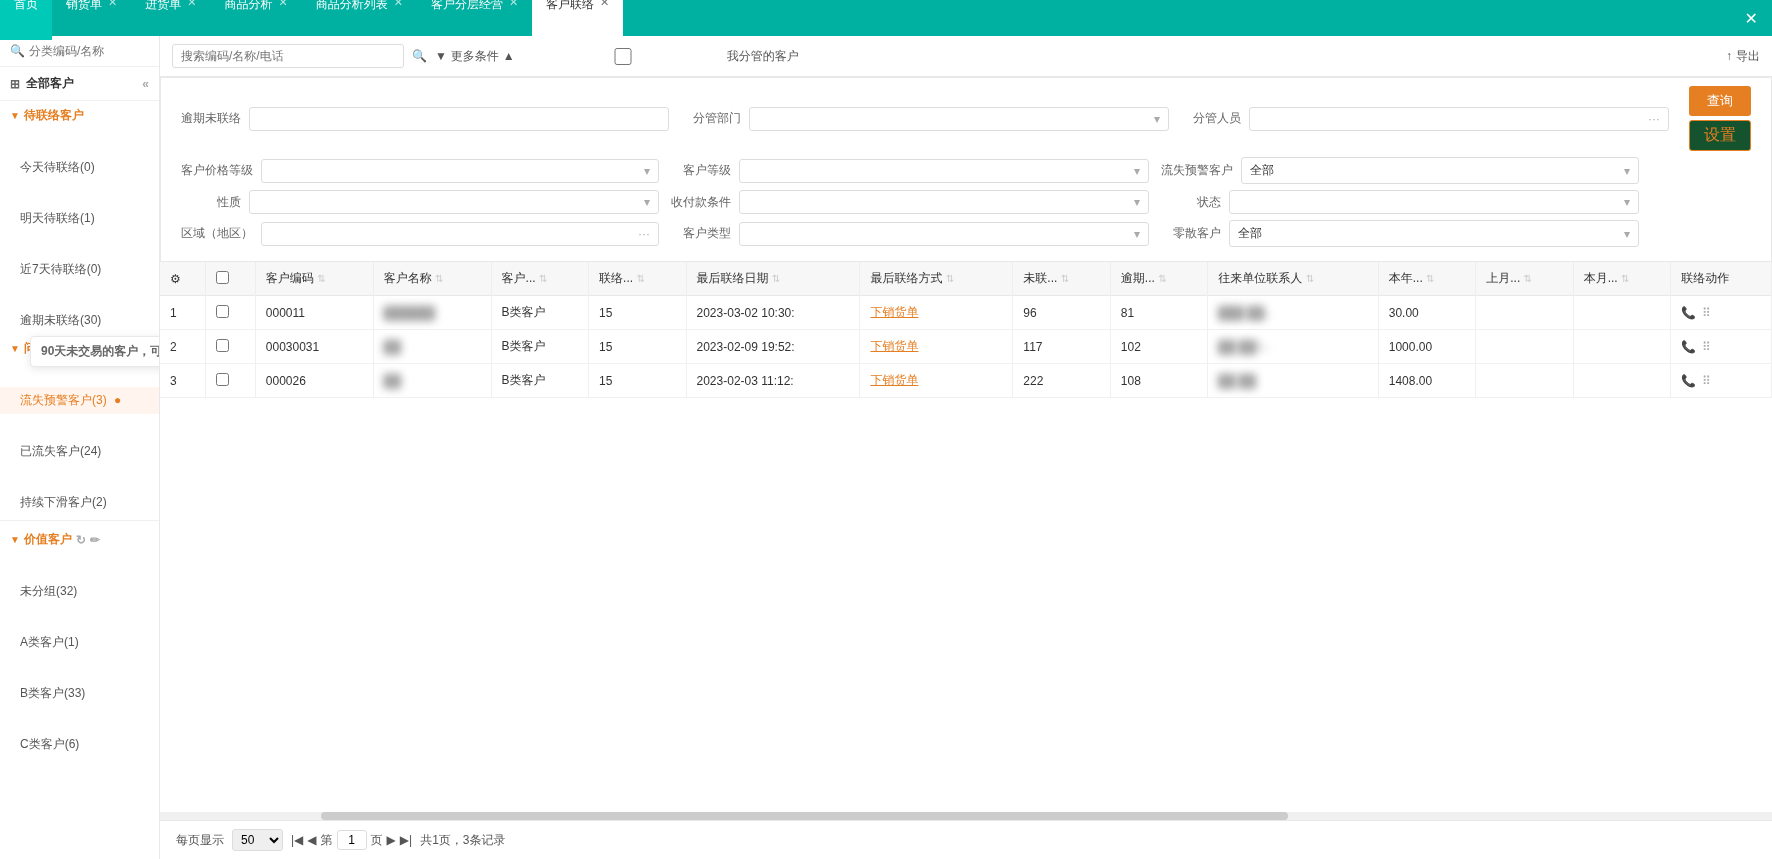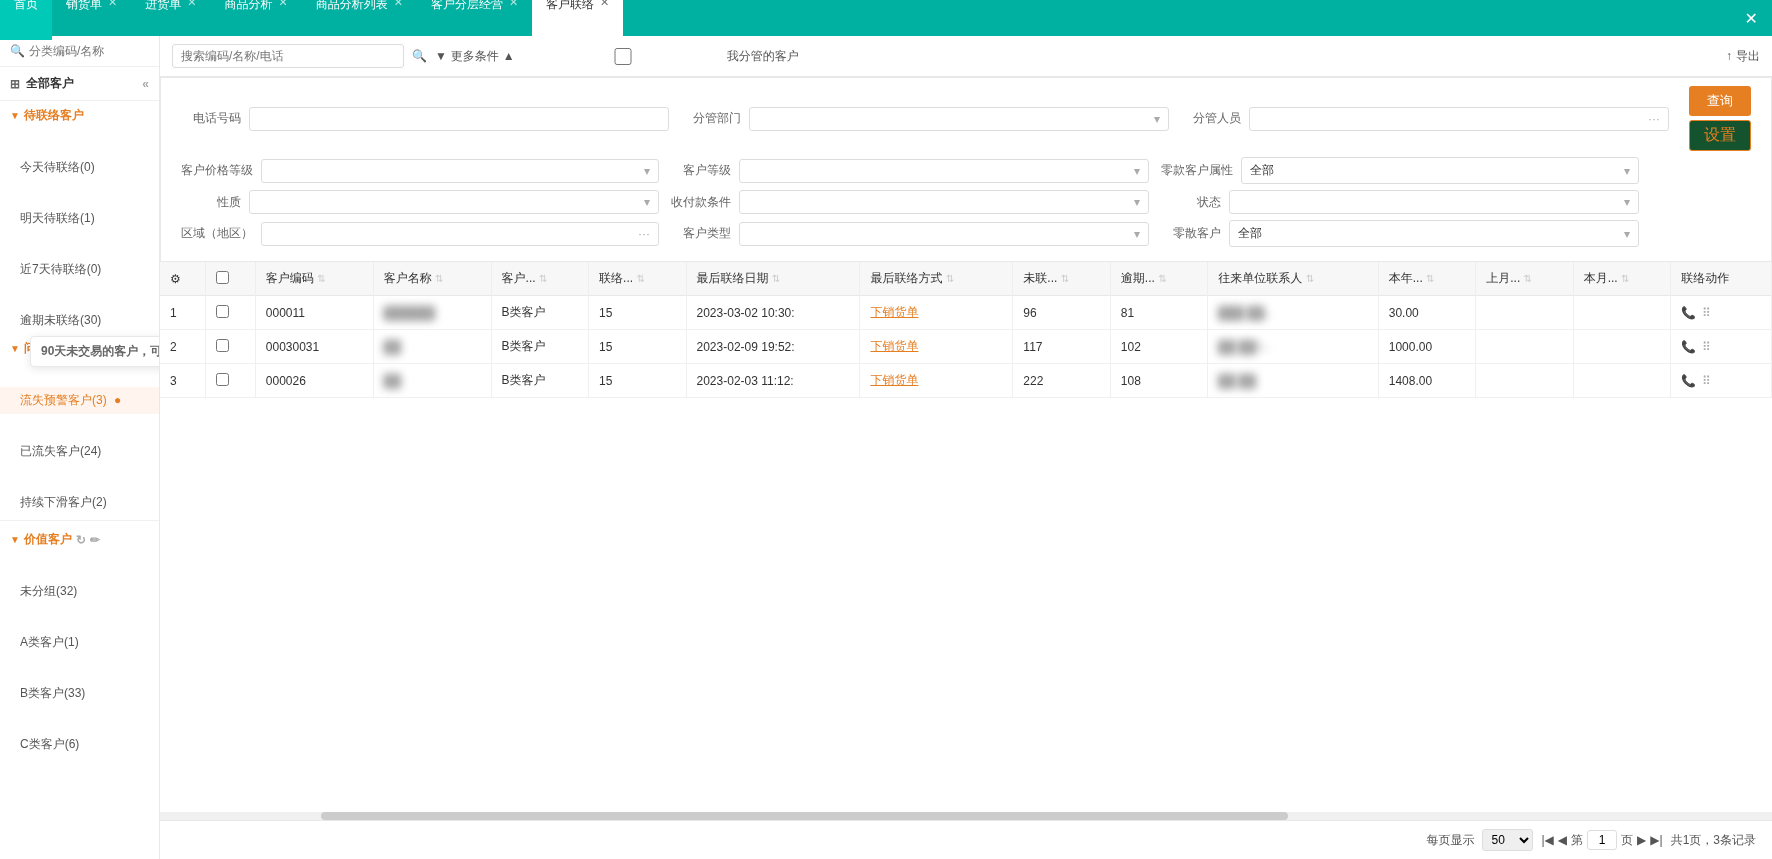--- a/index.html
+++ b/index.html
@@ -305,21 +305,20 @@
     }
     .action-icons { display: flex; gap: 6px; color: #aaa; cursor: pointer; }
 
     
     .pagination {
       background: #fff;
       border-top: 1px solid #e8e8e8;
       padding: 8px 16px;
       display: flex;
       align-items: center;
-      justify-content: flex-end;
       gap: 8px;
       font-size: 12px;
       color: #555;
     }
     .pagination .page-size-select {
       border: 1px solid #ddd;
       border-radius: 3px;
       padding: 2px 4px;
       font-size: 12px;
     }
@@ -477,21 +476,21 @@
       <div class="export-btn">
         <span>↑</span>
         <span>导出</span>
       </div>
     </div>
 
     <div class="advanced-filter">
 
       <div class="filter-row">
         <div class="filter-field">
-          <label>电话号码</label>
+          <label>逾期未联络</label>
           <input type="text" style="">
         </div>
         <div class="filter-field">
           <label>分管部门</label>
           <div class="select-box">
             <span></span>
               <span class="caret">▾</span>
           </div>
         </div>
         <div class="filter-field">
@@ -516,21 +515,21 @@
           </div>
         </div>
         <div class="filter-field">
           <label>客户等级</label>
           <div class="select-box">
             <span></span>
               <span class="caret">▾</span>
           </div>
         </div>
         <div class="filter-field">
-          <label>零款客户属性</label>
+          <label>流失预警客户</label>
           <div class="select-box">
             <span>全部</span>
             <span class="caret">▾</span>
           </div>
         </div>
         <div style="width:100px;"></div>
       </div>
 
       <div class="filter-row">
         <div class="filter-field">

